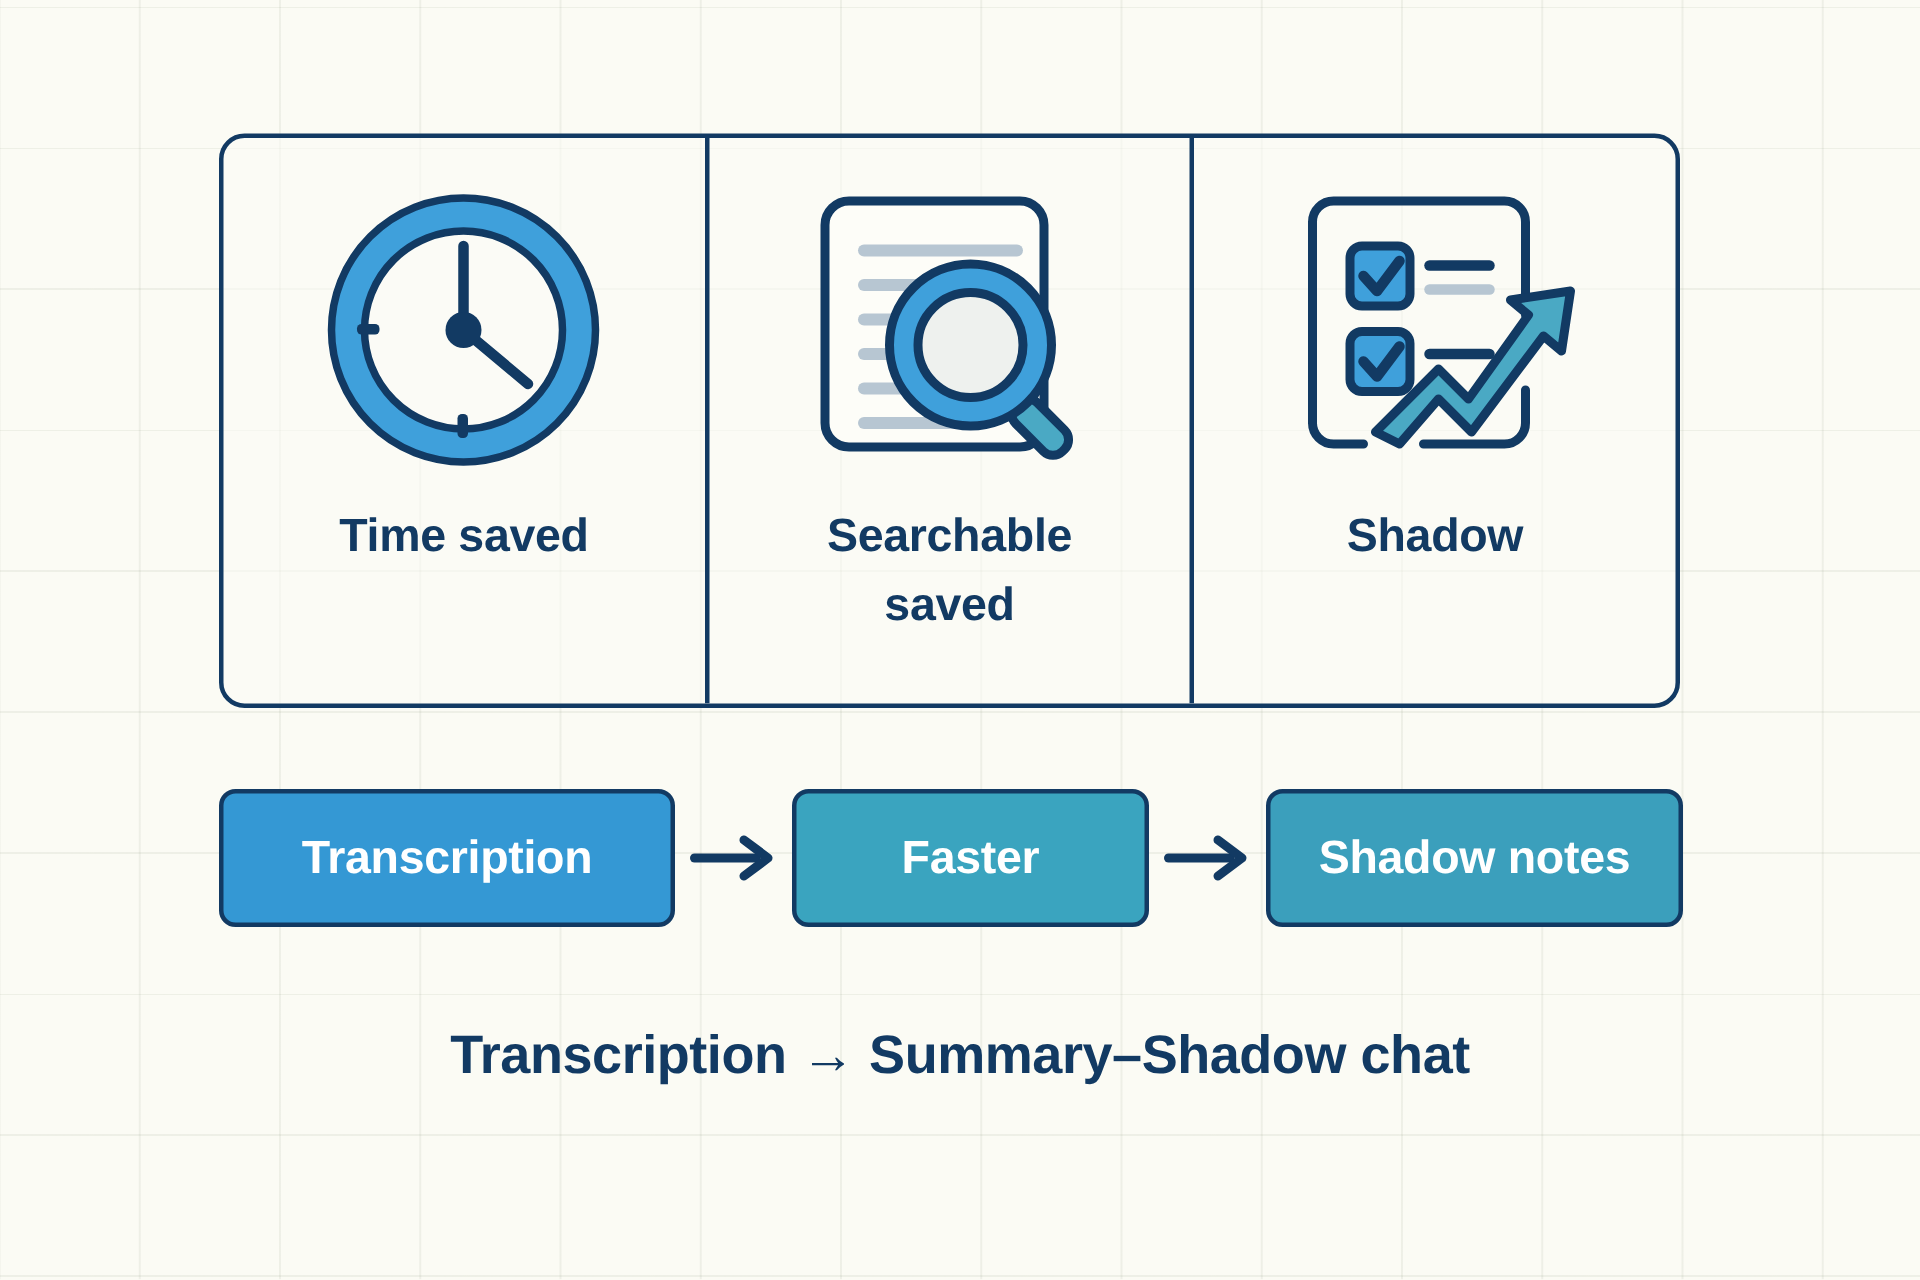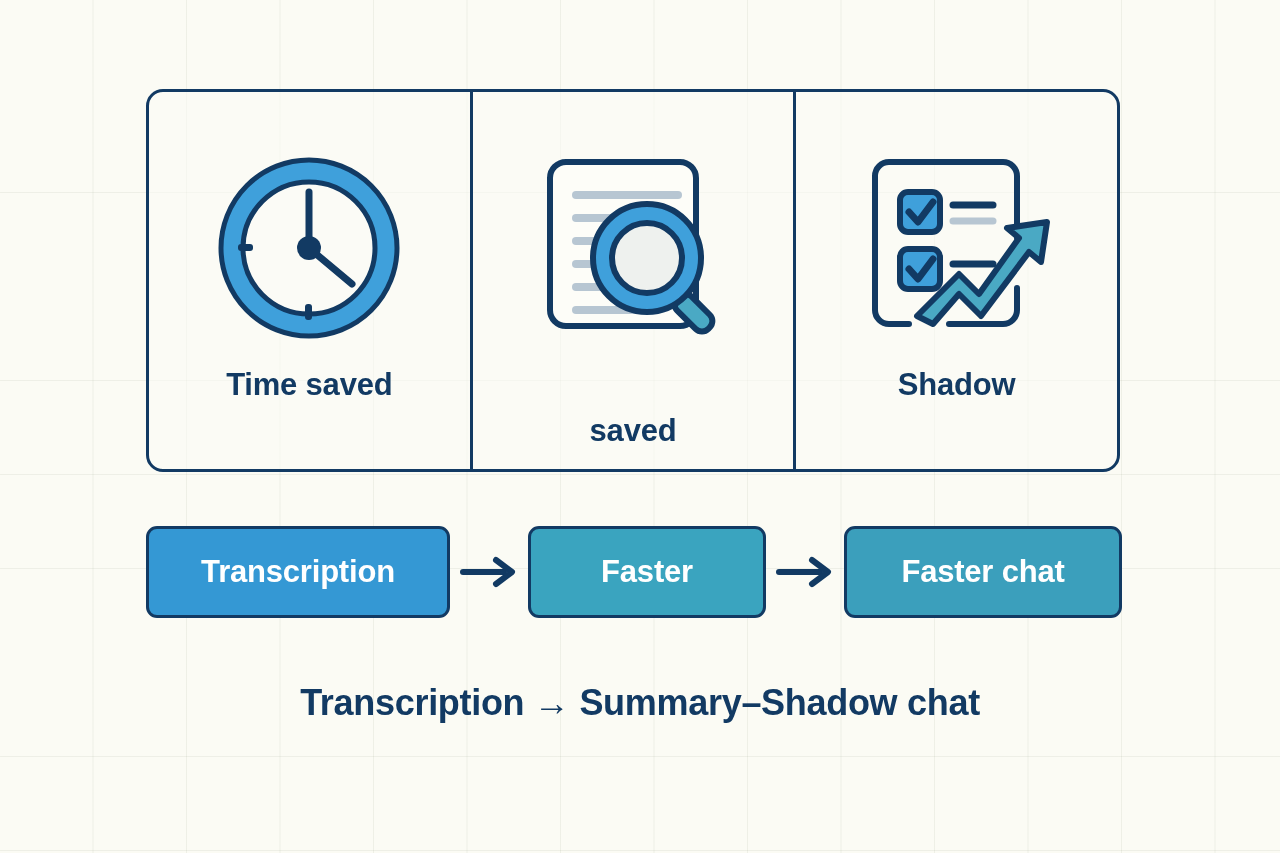--- a/index.html
+++ b/index.html
@@ -43,21 +43,21 @@
     flex-direction: row;
     overflow: hidden;
   }
   .benefit-panel {
     flex: 1 1 0;
     position: relative;
     display: flex;
     flex-direction: column;
     align-items: center;
     justify-content: flex-start;
-    padding-top: 56px;
+    padding-top: 28px;
     box-sizing: border-box;
   }
   .benefit-panel + .benefit-panel { border-left: 3px solid #123a63; }
 
   .panel-icon {
     width: 200px;
     height: 200px;
     display: block;
   }
   .panel-label {
@@ -156,21 +156,21 @@
           <line x1="43" y1="139" x2="112" y2="139"></line>
           <line x1="43" y1="162" x2="107" y2="162"></line>
         </g>
         <g>
           <rect x="152" y="142" width="44" height="20" rx="9" transform="rotate(45 152 142)" fill="#4aa9c4" stroke="#123a63" stroke-width="6"></rect>
           <circle cx="114" cy="110" r="54" fill="#3fa0db" stroke="#123a63" stroke-width="6"></circle>
           <circle cx="114" cy="110" r="35" fill="#eef1ee" stroke="#123a63" stroke-width="6"></circle>
         </g>
       </svg>
       <div class="panel-label">
-        <br>
+        <span>Searchable</span><br>
         <span>saved</span>
       </div>
     </div>
 
     <div class="benefit-panel">
       <svg class="panel-icon" viewBox="0 0 200 200">
         <path d="M52 176 H32 a14 14 0 0 1 -14 -14 V28 a14 14 0 0 1 14 -14 H146 a14 14 0 0 1 14 14 V90
                  M160 140 V162 a14 14 0 0 1 -14 14 H92" fill="none" stroke="#123a63" stroke-width="6" stroke-linecap="round"></path>
         <g>
           <rect x="43" y="44" width="40" height="40" rx="8" fill="#3fa0db" stroke="#123a63" stroke-width="6"></rect>
@@ -204,18 +204,18 @@
 
     <div class="pill" id="pill-summary">Faster</div>
 
     <div class="flow-arrow">
       <svg width="58" height="34" viewBox="0 0 58 34">
         <line x1="3" y1="17" x2="44" y2="17" stroke="#123a63" stroke-width="6" stroke-linecap="round"></line>
         <polyline points="36,5 52,17 36,29" fill="none" stroke="#123a63" stroke-width="6" stroke-linecap="round" stroke-linejoin="round"></polyline>
       </svg>
     </div>
 
-    <div class="pill" id="pill-shadow-chat">Faster chat</div>
+    <div class="pill" id="pill-shadow-chat">Shadow notes</div>
   </div>
 
   <div id="caption">Transcription → Summary–Shadow chat</div>
 
 </div>
 
 </body></html>

